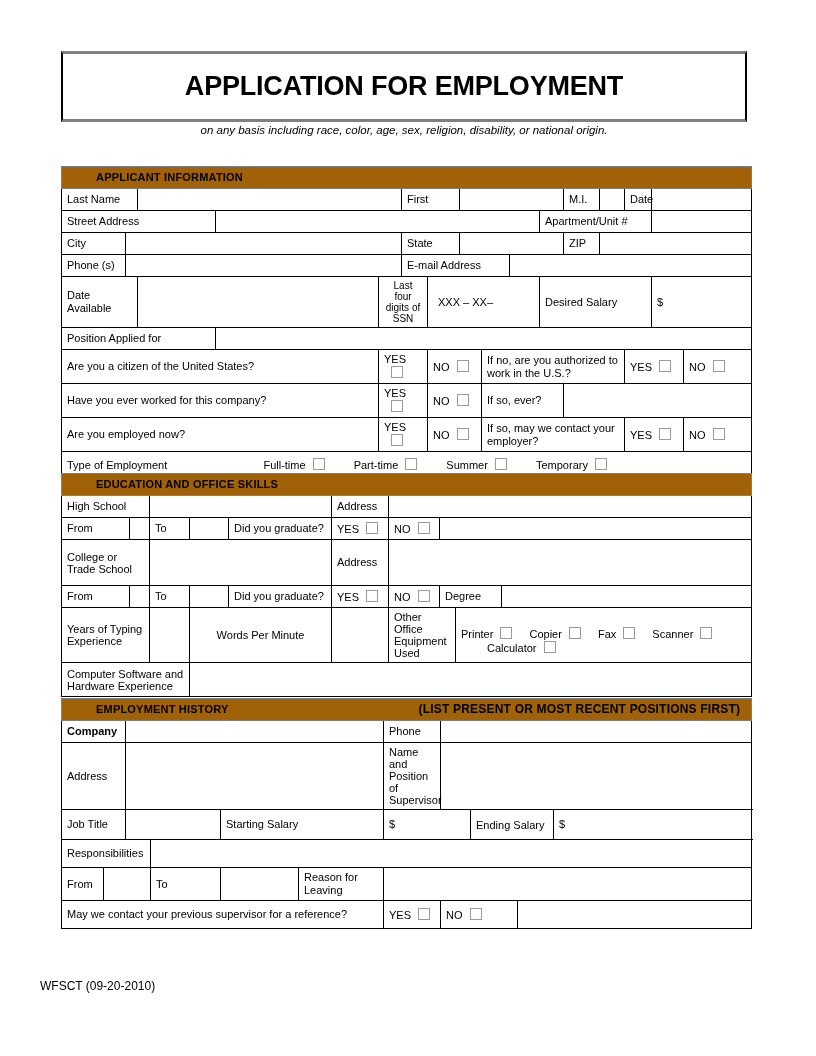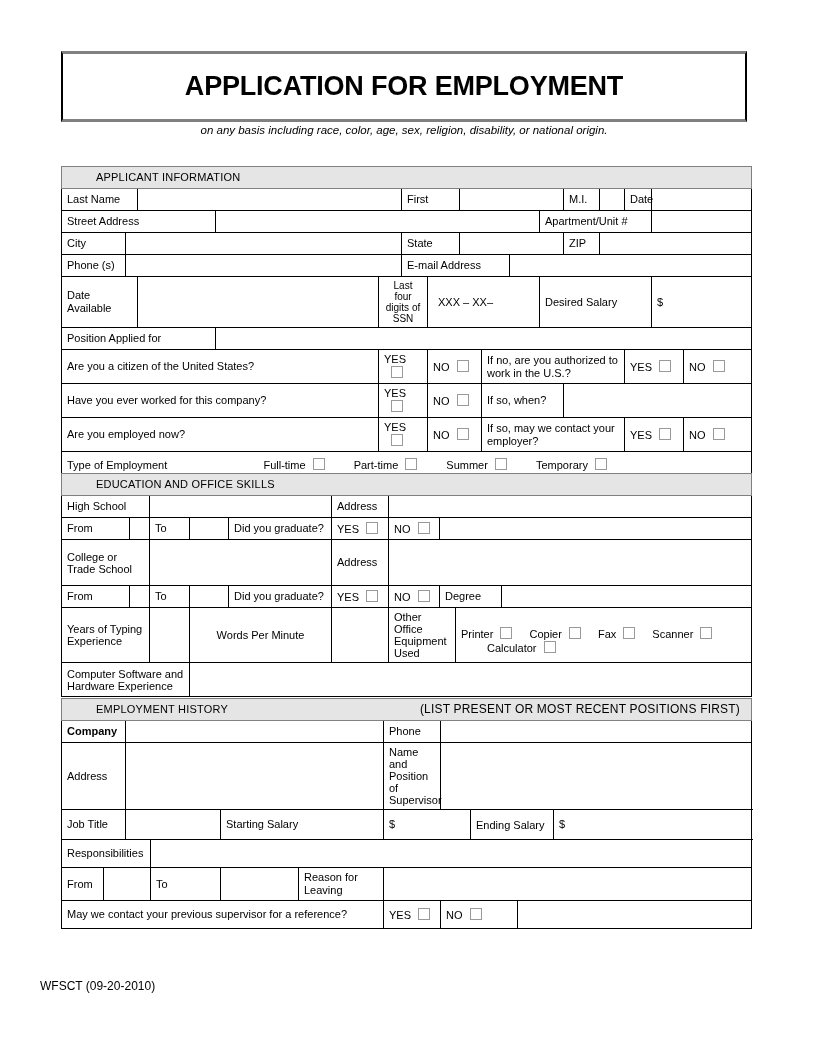--- a/index.html
+++ b/index.html
@@ -36,23 +36,23 @@
     border:1px solid #000;
     font-size:11px;
     padding:3px 5px;
     height:22px;
     vertical-align:middle;
     box-sizing:border-box;
     line-height:13px;
   }
   .ftable td.blank{padding:0;}
   .sect{
-    background:#e5e5e5;
+    background:#a16207;
     border:1px solid #808080 !important;
-    font-size:12.5px;font-weight:normal;
+    font-size:12.5px;font-weight:bold;
     height:32px;
     padding-left:34px !important;
     letter-spacing:0.2px;
   }
   .sect .rightnote{float:right;padding-right:6px;font-size:12px;}
   .ctr{text-align:center;}
   .bold{font-weight:bold;}
   .nowrap{white-space:nowrap;}
 
   
@@ -154,21 +154,21 @@
       <td colspan="2"><span>YES</span><span class="cb"></span></td>
       <td colspan="2"><span>NO</span><span class="cb"></span></td>
       <td colspan="5">If no, are you authorized to work in the U.S.?</td>
       <td colspan="2"><span>YES</span><span class="cb"></span></td>
       <td colspan="2"><span>NO</span><span class="cb"></span></td>
     </tr>
     <tr>
       <td colspan="6">Have you ever worked for this company?</td>
       <td colspan="2"><span>YES</span><span class="cb"></span></td>
       <td colspan="2"><span>NO</span><span class="cb"></span></td>
-      <td colspan="3">If so, when?</td>
+      <td colspan="3">If so, ever?</td>
       <td class="blank" colspan="6"></td>
     </tr>
     <tr>
       <td colspan="6">Are you employed now?</td>
       <td colspan="2"><span>YES</span><span class="cb"></span></td>
       <td colspan="2"><span>NO</span><span class="cb"></span></td>
       <td colspan="5">If so, may we contact your employer?</td>
       <td colspan="2"><span>YES</span><span class="cb"></span></td>
       <td colspan="2"><span>NO</span><span class="cb"></span></td>
     </tr>

